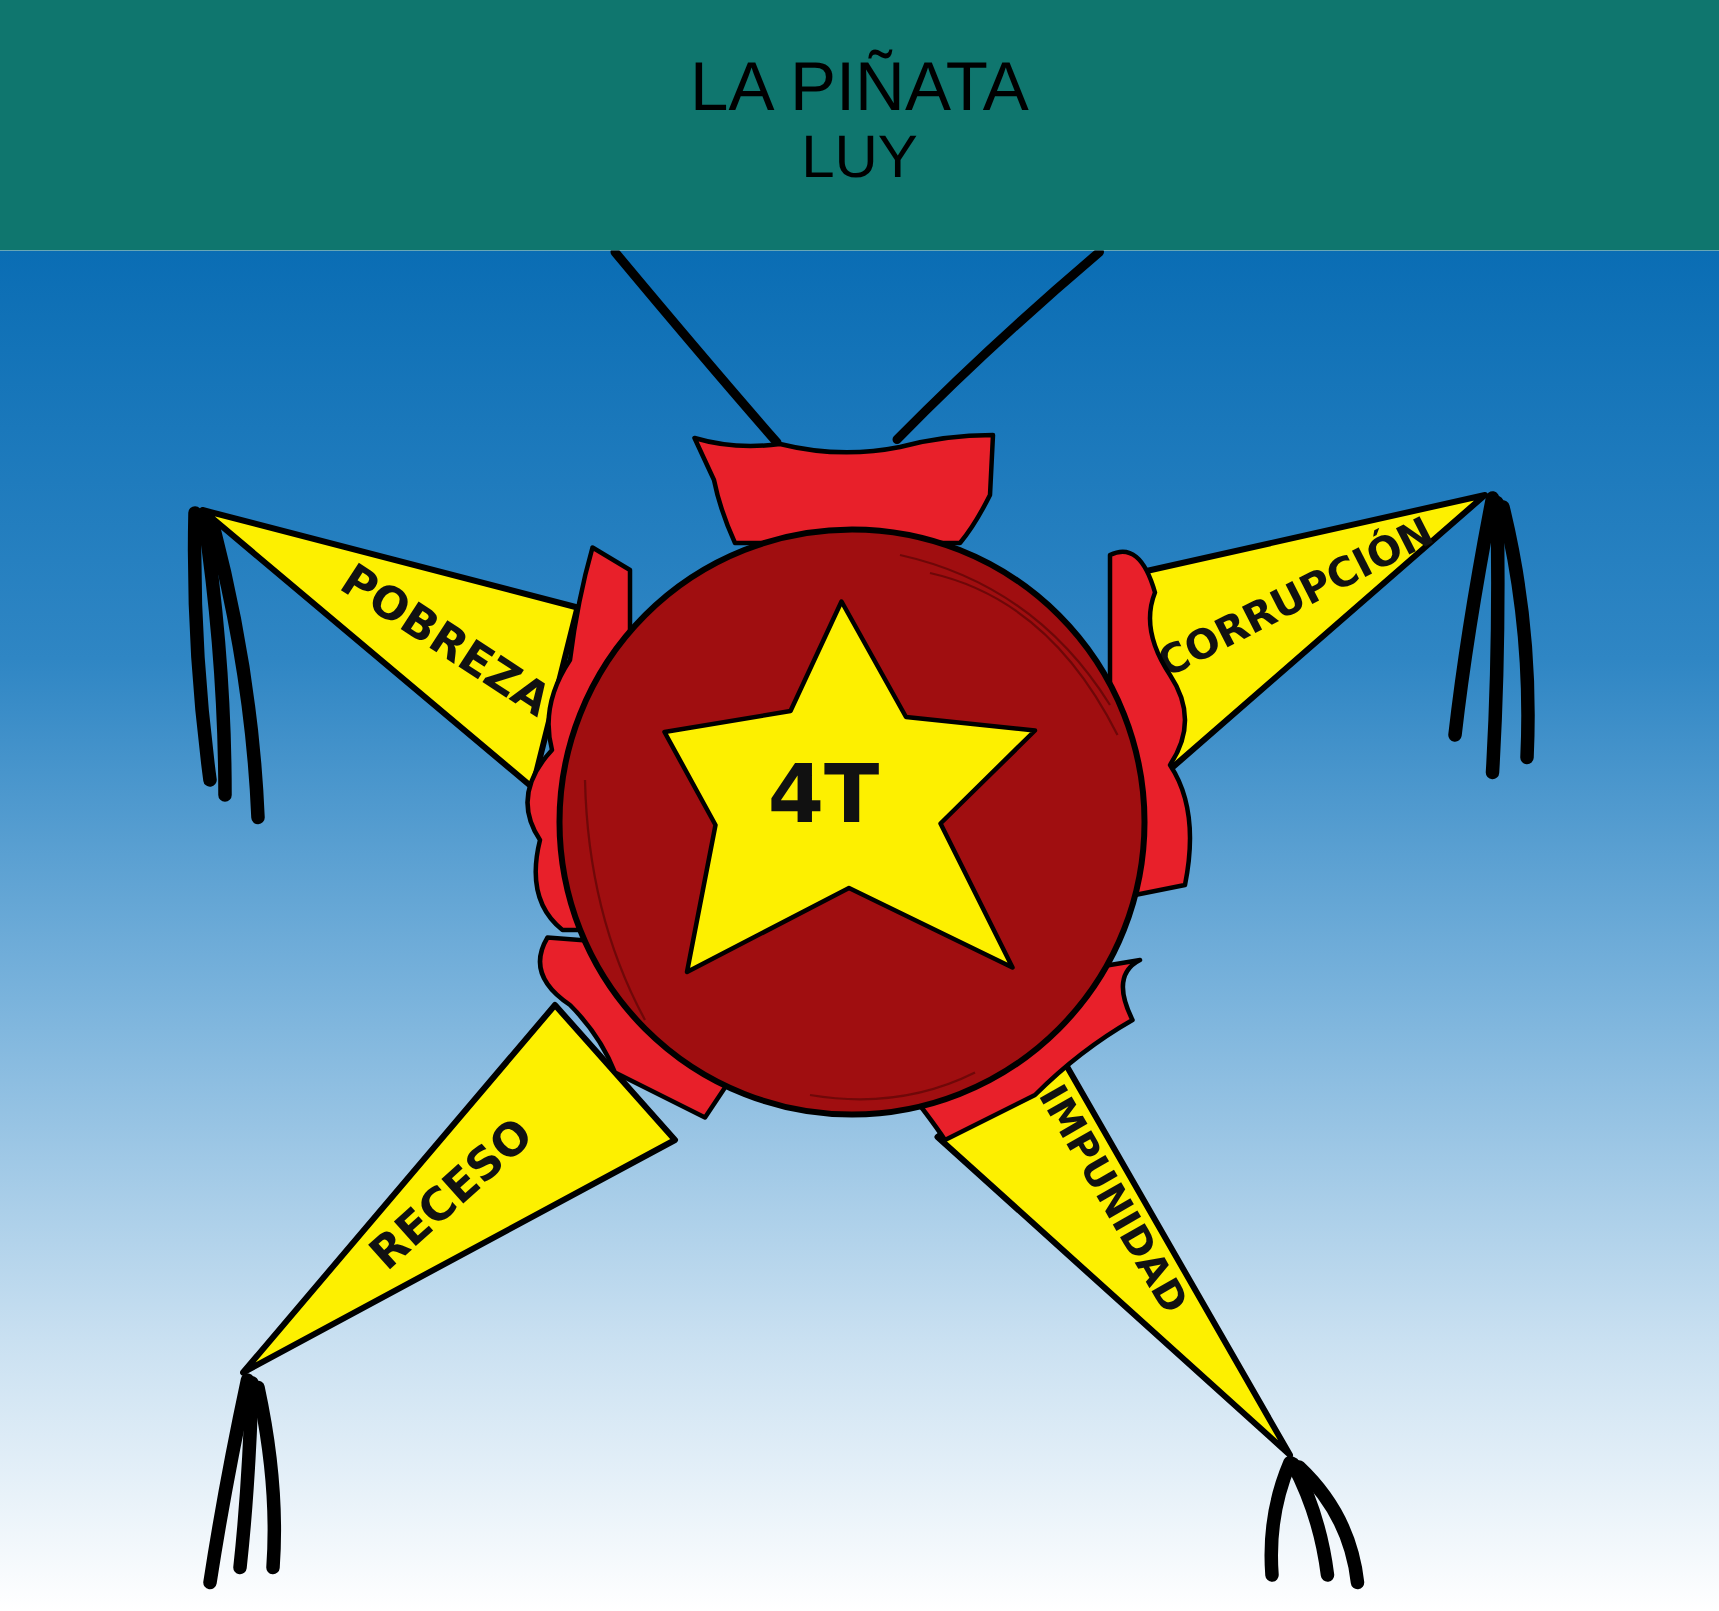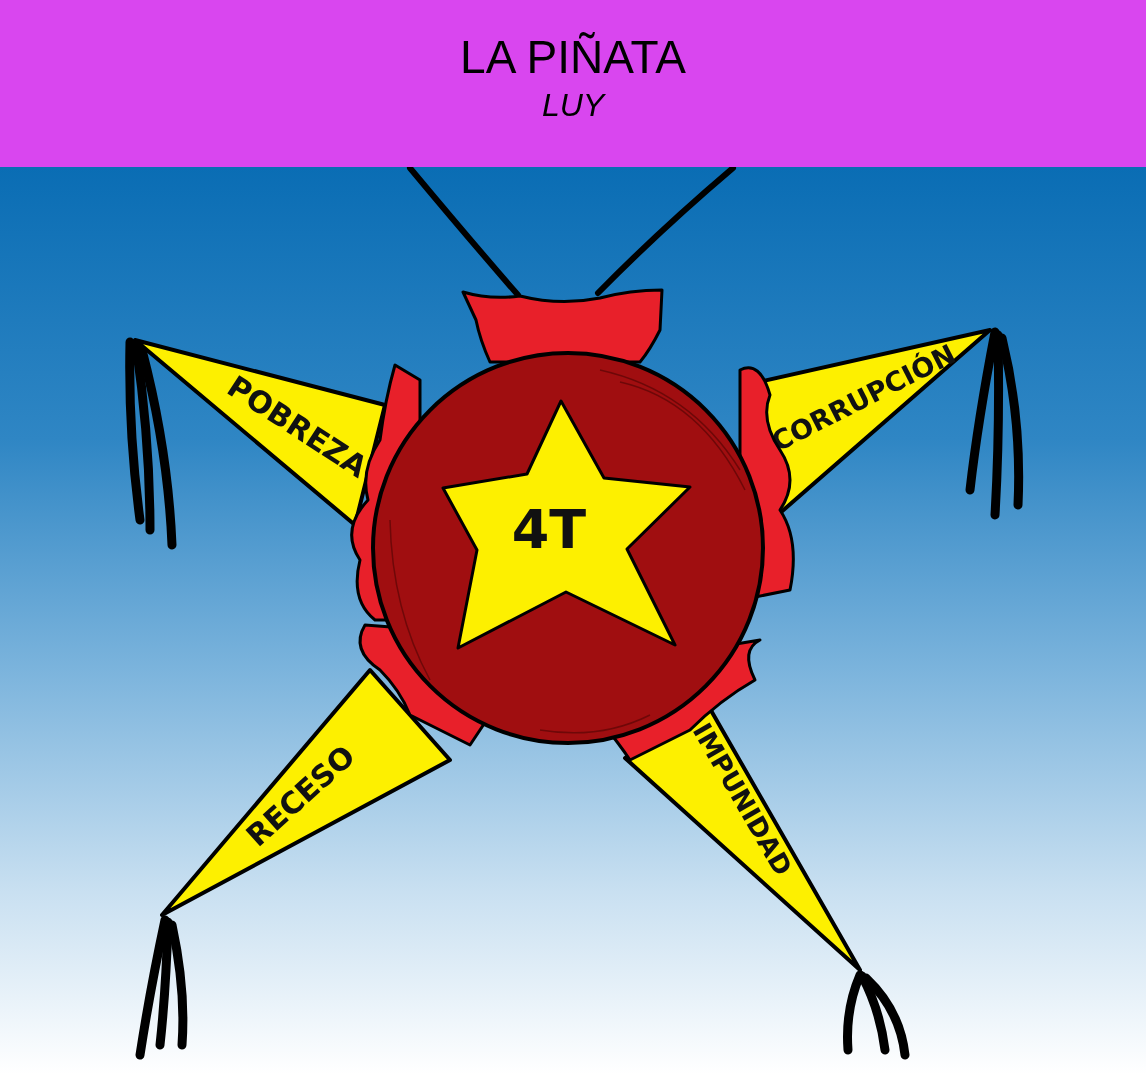--- a/index.html
+++ b/index.html
@@ -1,19 +1,19 @@
 <!DOCTYPE html>
 <html><head>
 <meta charset="utf-8">
 <style>
   html,body{margin:0;padding:0;background:#ffffff;}
   body{width:1146px;height:1074px;position:relative;overflow:hidden;font-family:"Liberation Sans",sans-serif;}
-  .header{position:absolute;left:0;top:0;width:1146px;height:167px;background:#d946ef;text-align:center;}
+  .header{position:absolute;left:0;top:0;width:1146px;height:167px;background:#0f766e;text-align:center;}
   .title{position:absolute;left:0;width:100%;top:30px;font-size:46px;line-height:54px;color:#000;letter-spacing:0px;}
-  .author{position:absolute;left:0;width:100%;top:87px;font-size:32px;line-height:36px;color:#000;font-style:italic;}
+  .author{position:absolute;left:0;width:100%;top:87px;font-size:40px;line-height:36px;color:#000;}
   .art{position:absolute;left:0;top:167px;width:1146px;height:907px;}
   .art svg{display:block;}
   .lbl{font-family:"DejaVu Sans",sans-serif;font-weight:bold;fill:#111;}
 </style>
 </head>
 <body>
 
 <div class="header">
   <div class="title">LA PIÑATA</div>
   <div class="author">LUY</div>

